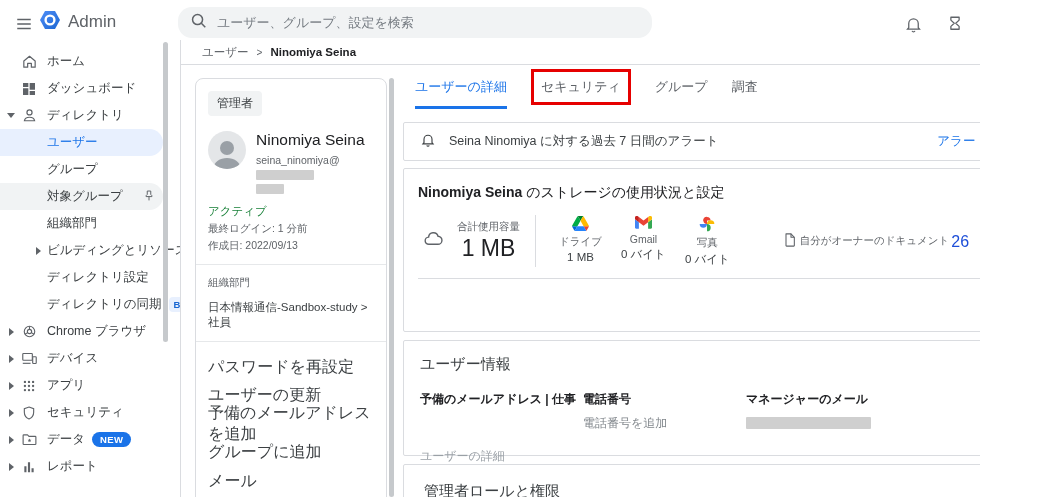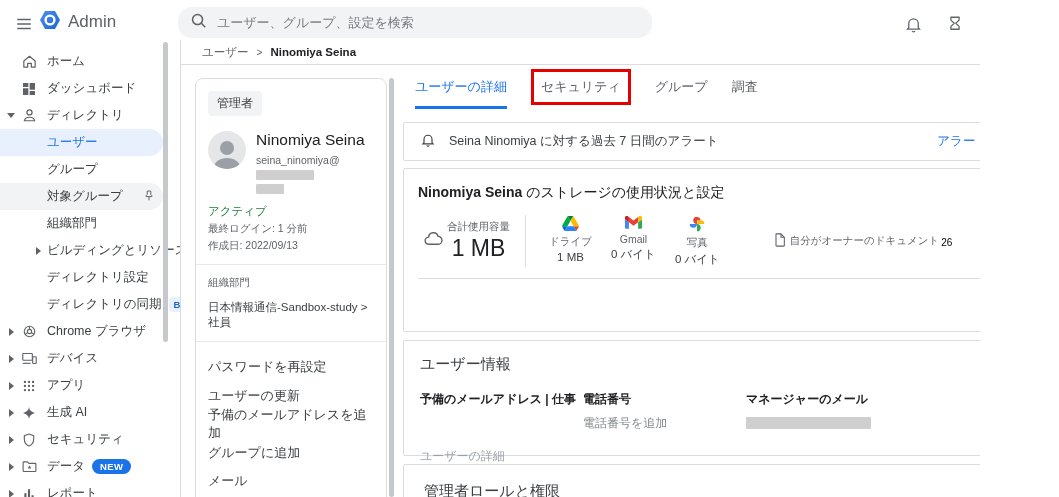--- a/index.html
+++ b/index.html
@@ -51,47 +51,47 @@
   .avatar38 { width:38px; height:38px; border-radius:50%; background:#e4e6e8; overflow:hidden; flex:none; display:flex; align-items:flex-end; justify-content:center; }
   .uname { font-size:15.5px; color:#202124; }
   .uemail { font-size:10.5px; color:#5f6368; margin-top:4px; line-height:14px; }
   .redact { display:inline-block; background:#cfcfcf; border-radius:1px; vertical-align:middle; }
   .ustatus { margin-top:9px; font-size:11.5px; color:#188038; }
   .umeta { font-size:10.5px; color:#5f6368; margin-top:3px; }
   .carddiv { border:0; border-top:1px solid #e6e8ea; margin:11px -12px; }
   .orglabel { font-size:10.5px; color:#5f6368; margin-top:2px; }
   .orgvalue { font-size:11.5px; color:#3c4043; margin-top:10px; }
   .actions { margin-top:6px; }
-  .action-item { height:28.5px; display:flex; align-items:center; font-size:13px; color:#3c4043; cursor:pointer; }
+  .action-item { height:28.5px; display:flex; align-items:center; font-size:16px; color:#3c4043; cursor:pointer; }
   .action-item.disabled { color:#9aa0a6; cursor:default; }
 
   
   .rightcol { position:absolute; left:403px; top:65px; width:640px; }
   .tabsrow { position:relative; height:44px; display:flex; align-items:center; padding-left:12px; gap:24px; }
   .tab { height:44px; display:flex; align-items:center; font-size:13px; color:#5f6368; cursor:pointer; }
   .tab.active { color:#1a73e8; border-bottom:3px solid #1a73e8; padding-top:3px; }
   .tab.redboxed { height:auto; border:3px solid #e60000; padding:6px 7px; }
   .card { position:absolute; left:0; width:640px; background:#fff; border:1px solid #dadce0; border-radius:2px; }
   .alertcard { top:57px; height:39px; display:flex; align-items:center; padding:0 16px; gap:13px; font-size:12.5px; color:#3c4043; }
   .alertlink { margin-left:auto; color:#1a73e8; cursor:pointer; }
 
   .storagecard { top:103px; height:164px; padding:15px 14px 0; }
   .st-title { font-size:14px; color:#202124; }
   .st-title b { font-weight:bold; }
   .stats { display:flex; align-items:center; margin-top:11px; height:56px; }
-  .total { display:flex; align-items:center; gap:3px; padding-left:5px; }
+  .total { display:flex; align-items:center; gap:13px; padding-left:5px; }
   .t-col { text-align:center; }
   .t-label { font-size:10.5px; color:#5f6368; }
   .t-val { font-size:23px; color:#202124; margin-top:1px; }
   .vdiv { width:1px; height:52px; background:#dadce0; margin-left:15px; }
   .svcs { display:flex; gap:19px; margin-left:23px; }
   .svc { display:flex; flex-direction:column; align-items:center; gap:2px; font-size:10.5px; color:#5f6368; min-width:42px; }
   .svc-val { font-size:11.5px; color:#3c4043; }
   .docs { margin-left:52px; display:flex; flex-direction:row; align-items:center; gap:2px; font-size:10.5px; color:#5f6368; }
-  .docs-val { font-size:10px; color:#000000; margin-top:2px; }
+  .docs-val { font-size:16px; color:#1d4ed8; margin-top:2px; }
   .st-div { border:0; border-top:1px solid #dadce0; margin-top:9px; }
   .limits { display:flex; margin-top:12px; }
   .lim1 { width:163px; }
   .lim-label { font-size:12px; font-weight:bold; color:#3c4043; }
   .lim-text { font-size:11.5px; color:#3c4043; line-height:15px; margin-top:5px; }
   .lim-link { color:#1a73e8; cursor:pointer; }
 
   .infocard { top:275px; height:116px; padding:14px 16px 0 12px; }
   .card-head { display:flex; align-items:center; }
   .card-title { font-size:15px; color:#3c4043; padding-left:4px; }
@@ -261,29 +261,20 @@
             <circle cx="19" cy="5" r="2"></circle>
             <circle cx="5" cy="12" r="2"></circle>
             <circle cx="12" cy="12" r="2"></circle>
             <circle cx="19" cy="12" r="2"></circle>
             <circle cx="5" cy="19" r="2"></circle>
             <circle cx="12" cy="19" r="2"></circle>
             <circle cx="19" cy="19" r="2"></circle>
           </svg>
         </span>
       <span class="lbl">アプリ</span>
-    </div>
-    <div class="nav-item">
-      <span class="caret r"></span>
-      <span class="nav-ic">
-          <svg width="16" height="16" viewBox="0 0 24 24" fill="#5f6368">
-            <path d="M12 3c.6 4.8 3.2 7.4 9 9-5.8 1.6-8.4 4.2-9 9-.6-4.8-3.2-7.4-9-9 5.8-1.6 8.4-4.2 9-9z"></path>
-          </svg>
-        </span>
-      <span class="lbl">生成 AI</span>
     </div>
     <div class="nav-item">
       <span class="caret r"></span>
       <span class="nav-ic">
           <svg width="16" height="16" viewBox="0 0 24 24" fill="none" stroke="#5f6368" stroke-width="1.7">
             <path d="M12 3l7 2.6v5.2c0 4.6-3 8.4-7 10.2-4-1.8-7-5.6-7-10.2V5.6z"></path>
           </svg>
         </span>
       <span class="lbl">セキュリティ</span>
     </div>

